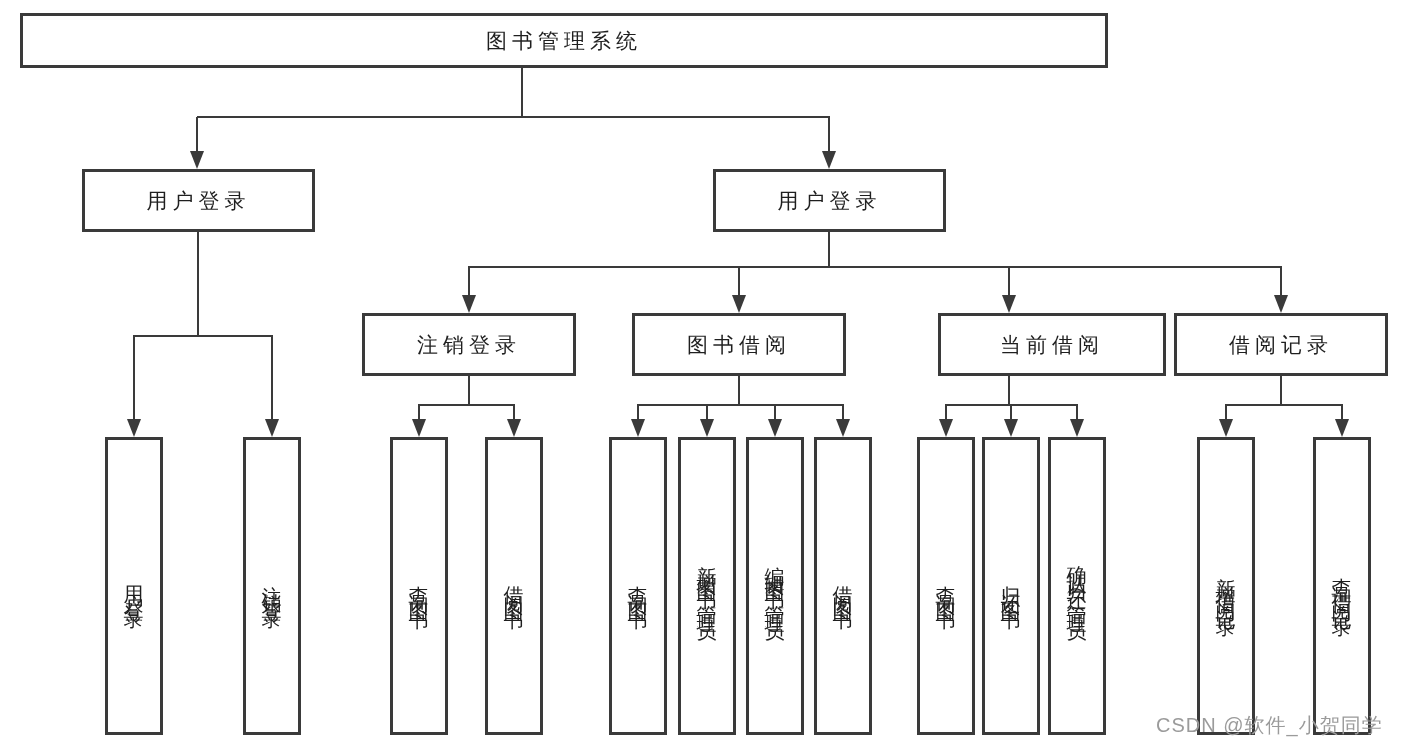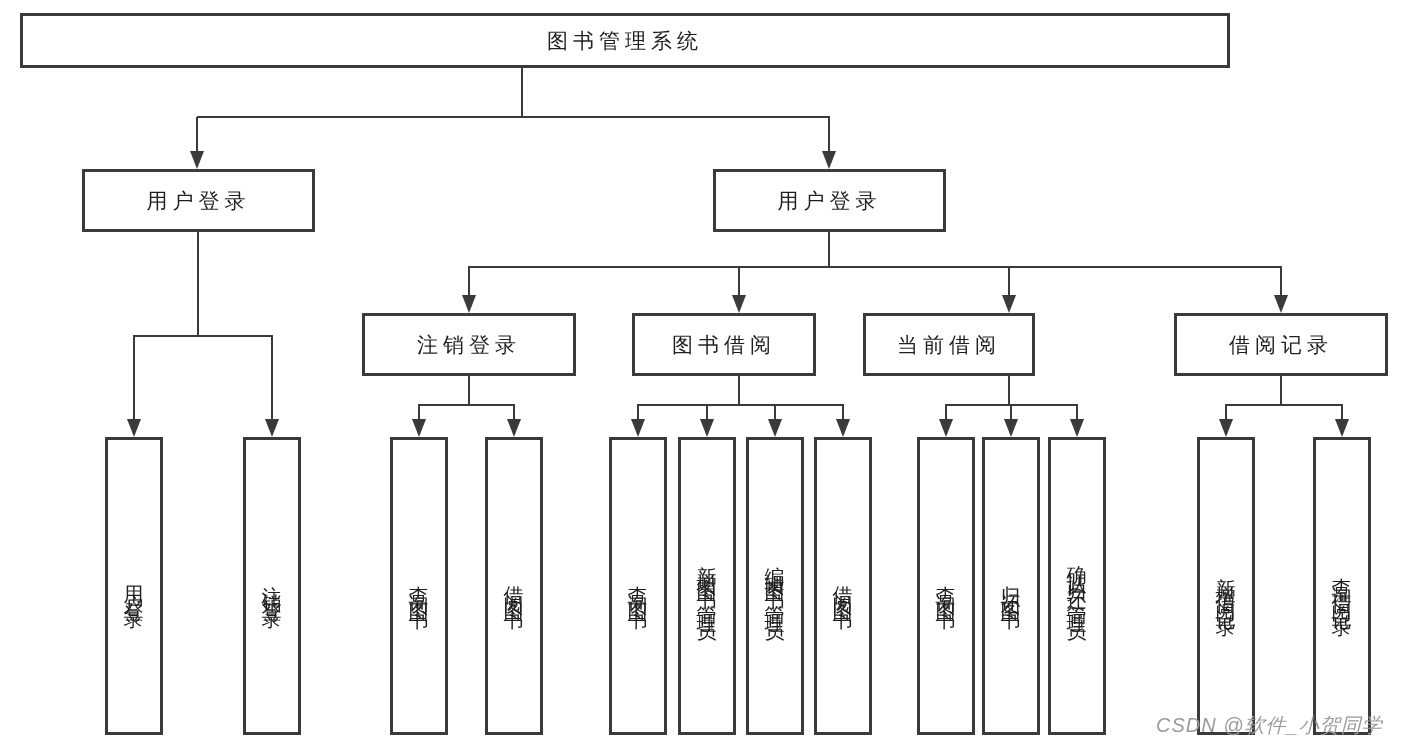--- a/index.html
+++ b/index.html
@@ -57,46 +57,45 @@
   }
   #watermark {
     position: absolute;
     left: 1156px;
     top: 712px;
     font-size: 20px;
     letter-spacing: 1px;
     color: #9b9b9b;
     white-space: nowrap;
     z-index: 10;
-    font-style: italic;
   }
 </style>
 </head>
 <body>
 
 <div id="stage">
 
-  <div class="box h" style="left:20px;top:13px;width:1210px;height:55px">
+  <div class="box h" style="left:20px;top:13px;width:1088px;height:55px">
     <span>图书管理系统</span>
   </div>
 
   <div class="box h" style="left:82px;top:169px;width:233px;height:63px">
     <span>用户登录</span>
   </div>
   <div class="box h" style="left:713px;top:169px;width:233px;height:63px">
     <span>用户登录</span>
   </div>
 
   <div class="box h" style="left:362px;top:313px;width:214px;height:63px">
     <span>注销登录</span>
   </div>
-  <div class="box h" style="left:632px;top:313px;width:184px;height:63px">
+  <div class="box h" style="left:632px;top:313px;width:214px;height:63px">
     <span>图书借阅</span>
   </div>
-  <div class="box h" style="left:863px;top:313px;width:172px;height:63px">
+  <div class="box h" style="left:938px;top:313px;width:228px;height:63px">
     <span>当前借阅</span>
   </div>
   <div class="box h" style="left:1174px;top:313px;width:214px;height:63px">
     <span>借阅记录</span>
   </div>
 
   <div class="box v" style="left:105px;top:437px;width:58px;height:298px">
     <span>用户登录</span>
   </div>
   <div class="box v" style="left:243px;top:437px;width:58px;height:298px">

